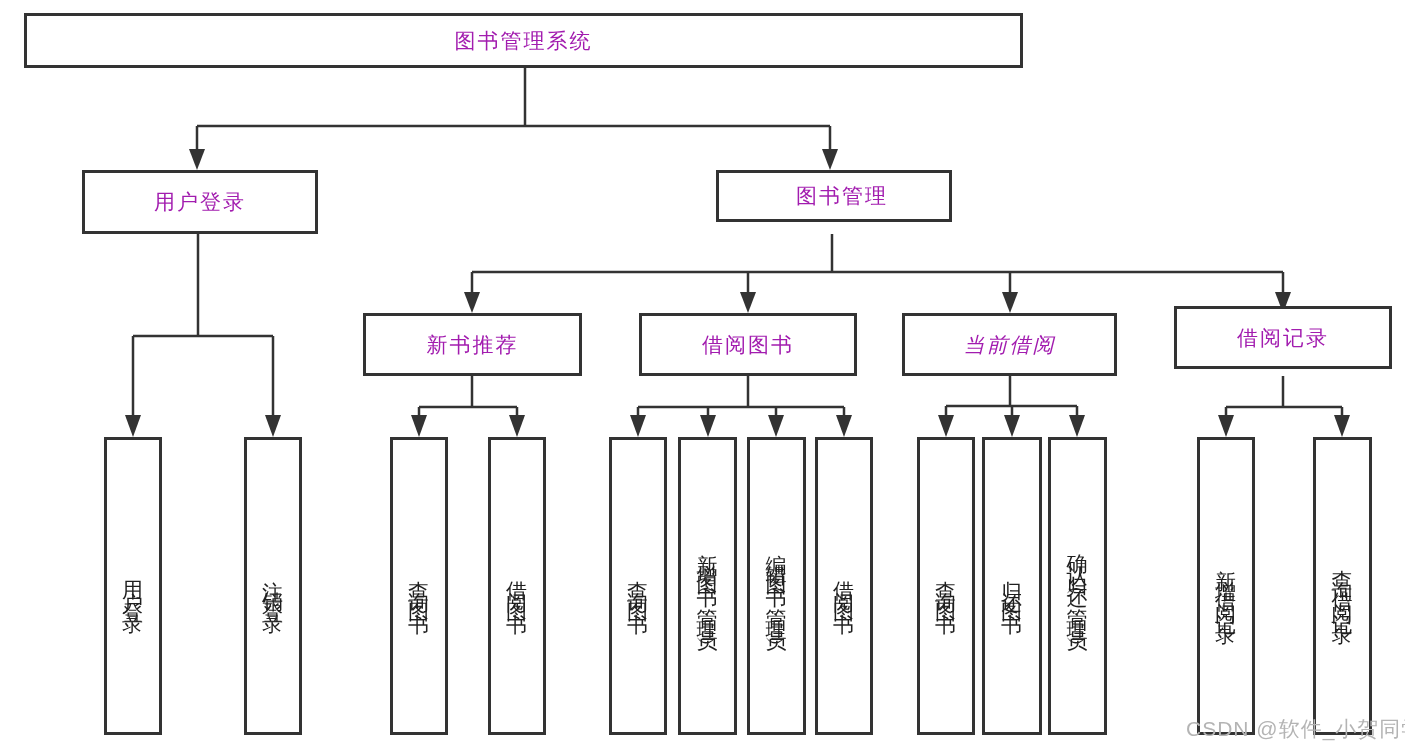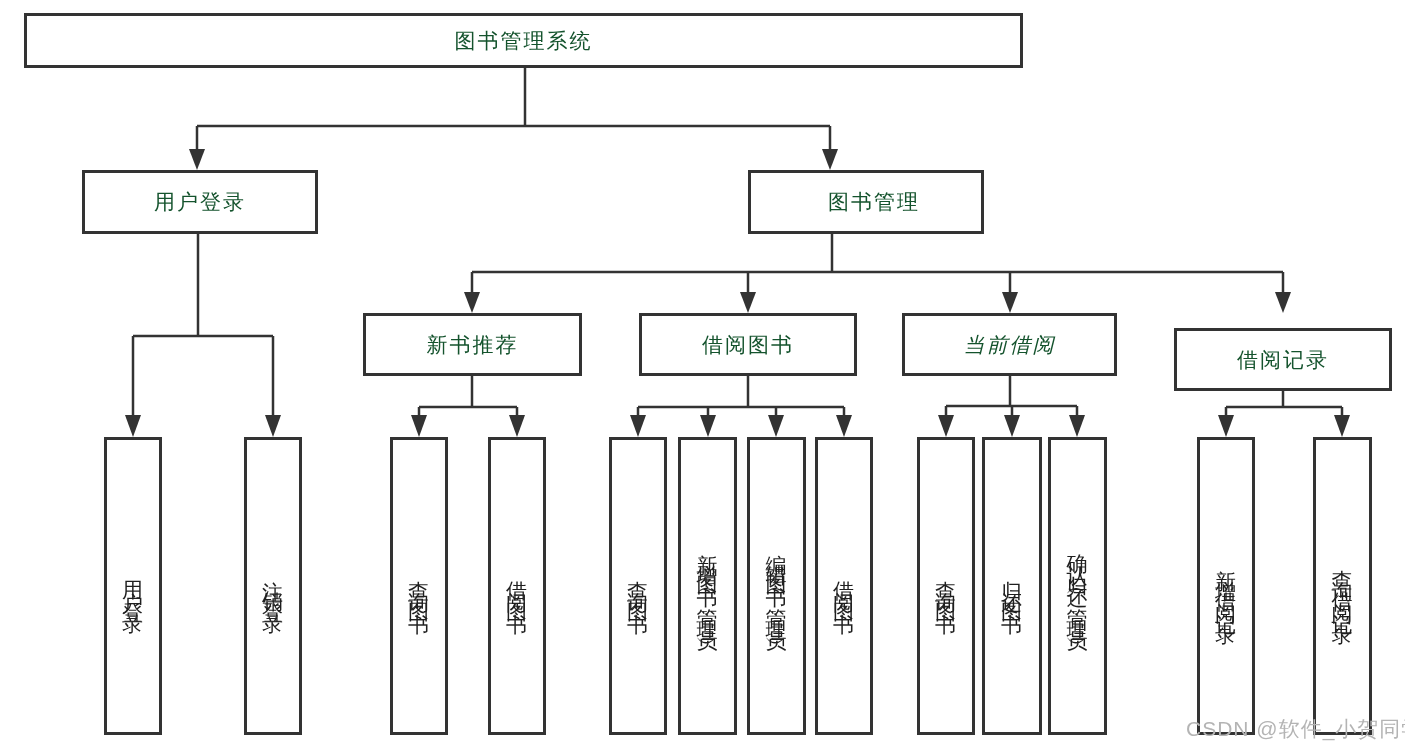--- a/index.html
+++ b/index.html
@@ -14,21 +14,21 @@
   #connectors { position: absolute; left: 0; top: 0; width: 1405px; height: 747px; }
 
   .box {
     position: absolute;
     box-sizing: border-box;
     border: 3px solid #333333;
     background: #ffffff;
     display: flex;
     align-items: center;
     justify-content: center;
-    color: #14532d;
+    color: #a21caf;
     font-size: 21px;
     letter-spacing: 2px;
     white-space: nowrap;
   }
   .vbox {
     position: absolute;
     box-sizing: border-box;
     border: 3px solid #333333;
     background: #ffffff;
     display: flex;
@@ -141,34 +141,34 @@
     </g>
   </svg>
 
   <div class="box" style="left:24px; top:13px; width:999px; height:55px;">
     <span>图书管理系统</span>
   </div>
 
   <div class="box" style="left:82px; top:170px; width:236px; height:64px;">
     <span>用户登录</span>
   </div>
-  <div class="box" style="left:748px; top:170px; width:236px; height:64px;padding-left:16px;">
+  <div class="box" style="left:716px; top:170px; width:236px; height:52px;padding-left:16px;">
     <span>图书管理</span>
   </div>
 
   <div class="box" style="left:363px; top:313px; width:219px; height:63px;">
     <span>新书推荐</span>
   </div>
   <div class="box" style="left:639px; top:313px; width:218px; height:63px;">
     <span>借阅图书</span>
   </div>
   <div class="box" style="left:902px; top:313px; width:215px; height:63px;font-style:italic;">
     <span>当前借阅</span>
   </div>
-  <div class="box" style="left:1174px; top:328px; width:218px; height:63px;">
+  <div class="box" style="left:1174px; top:306px; width:218px; height:63px;">
     <span>借阅记录</span>
   </div>
 
   <div class="vbox" style="left:104px; width:58px;">
     <span class="vtext">用户登录</span>
   </div>
   <div class="vbox" style="left:244px; width:58px;">
     <span class="vtext">注销登录</span>
   </div>
 

